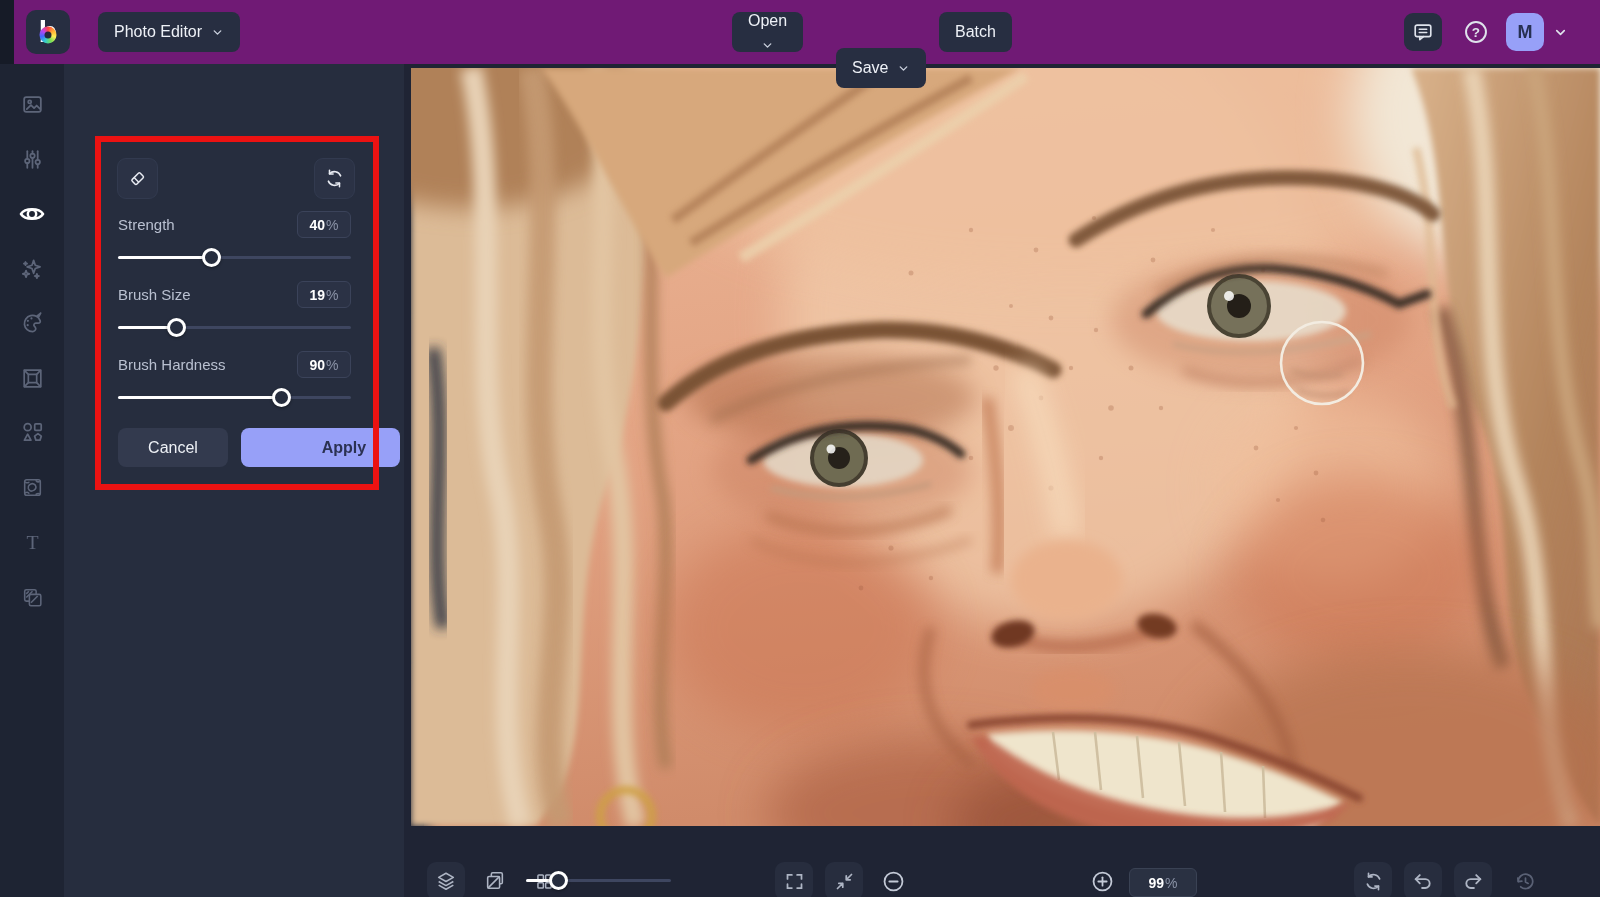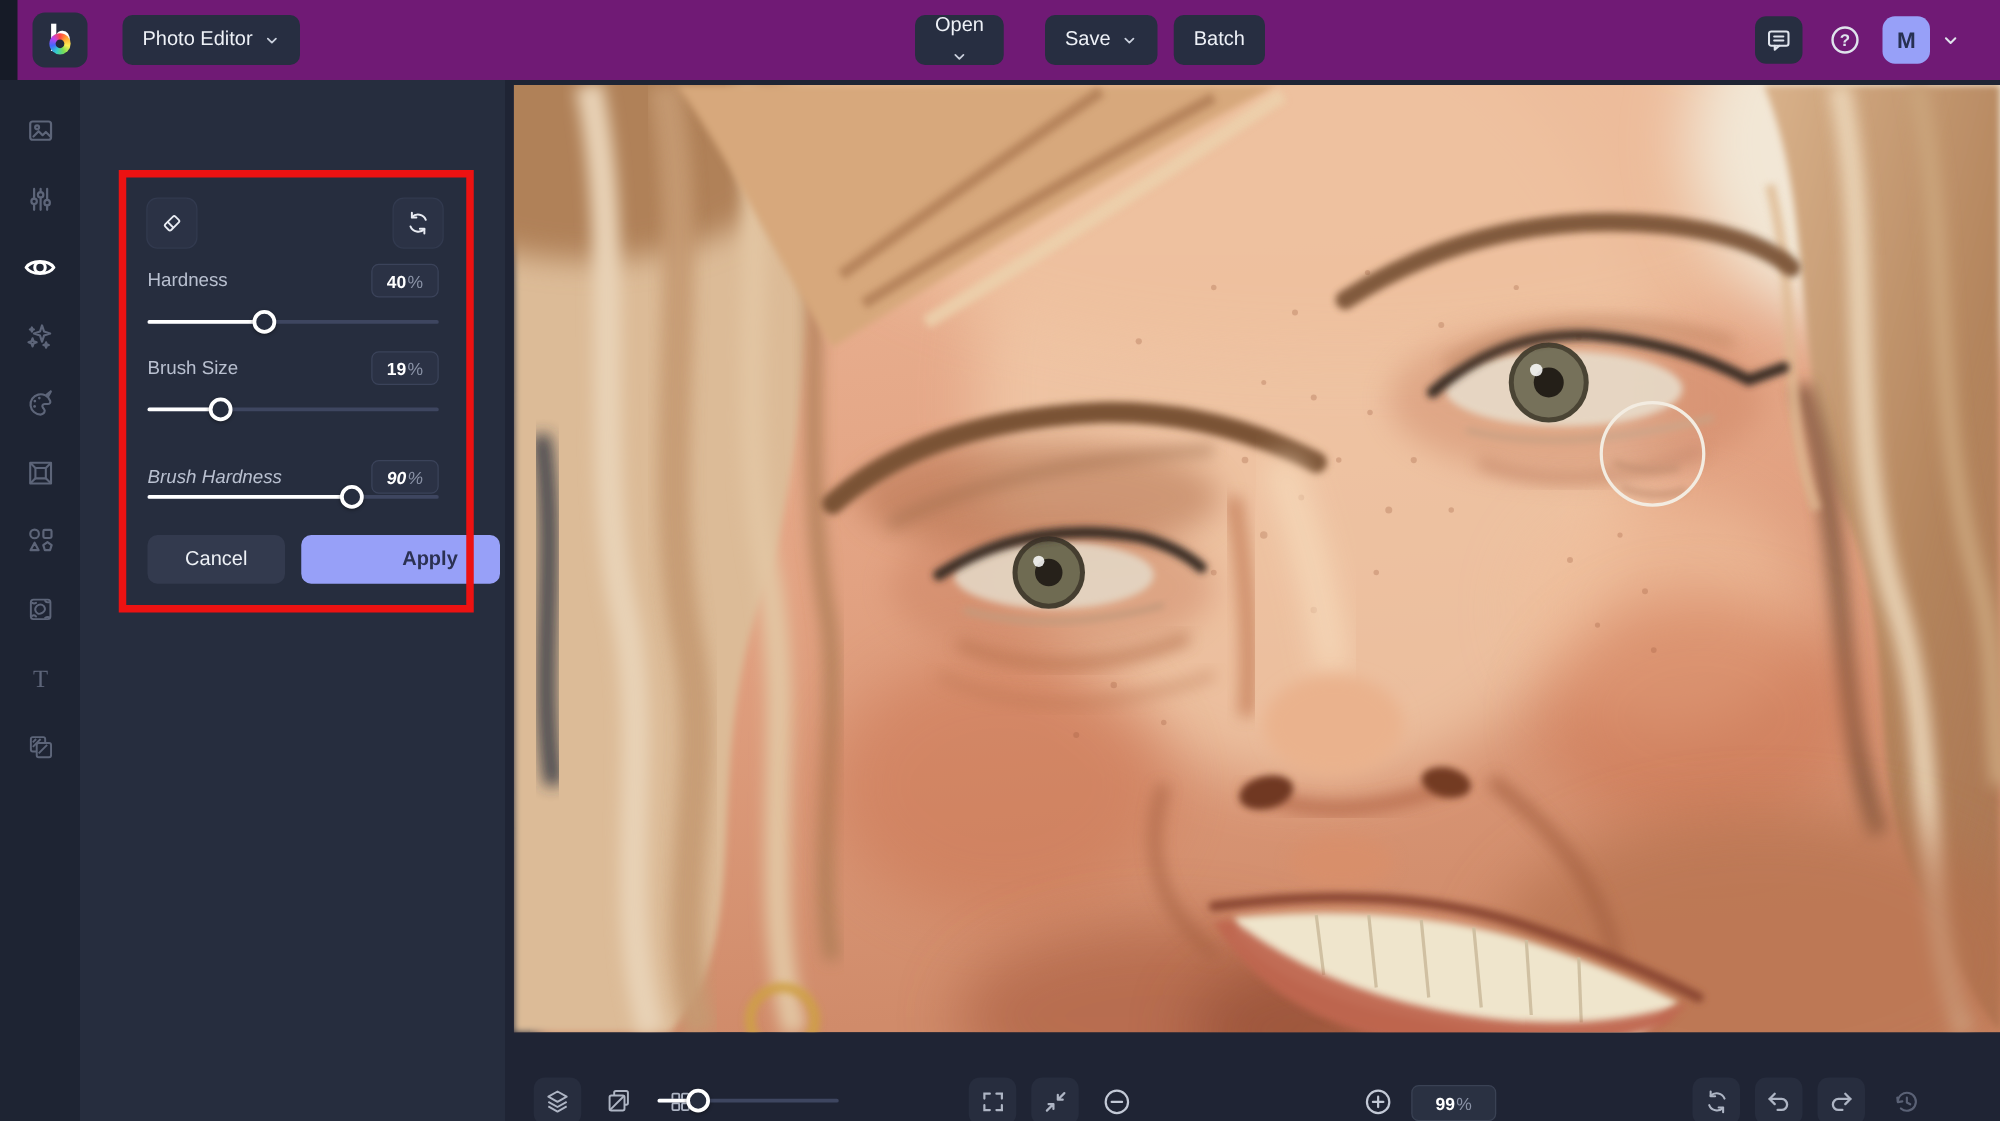--- a/index.html
+++ b/index.html
@@ -83,21 +83,21 @@
     <svg width="13" height="13" viewBox="0 0 24 24" fill="none" stroke="#c9cfdc" stroke-width="2.6" stroke-linecap="round" stroke-linejoin="round">
         <polyline points="6,9 12,15 18,9"></polyline>
       </svg>
   </div>
   <div class="tb-btn" style="left:718px;flex-direction:column;">
     <span>Open</span>
     <svg width="13" height="13" viewBox="0 0 24 24" fill="none" stroke="#c9cfdc" stroke-width="2.6" stroke-linecap="round" stroke-linejoin="round">
         <polyline points="6,9 12,15 18,9"></polyline>
       </svg>
   </div>
-  <div class="tb-btn" style="left:822px;">
+  <div class="tb-btn" style="left:822px;margin-top:36px;">
     <span>Save</span>
     <svg width="13" height="13" viewBox="0 0 24 24" fill="none" stroke="#c9cfdc" stroke-width="2.6" stroke-linecap="round" stroke-linejoin="round">
         <polyline points="6,9 12,15 18,9"></polyline>
       </svg>
   </div>
   <div class="tb-btn" style="left:925px;">
     <span>Batch</span>
   </div>
   <div class="icon-btn" style="left:1390px;background:#272e41;">
     <svg width="22" height="22" viewBox="0 0 24 24" fill="none" stroke="#dfe3ec" stroke-width="1.8" stroke-linecap="round" stroke-linejoin="round">
@@ -218,21 +218,21 @@
   <div class="tool-btn" style="left:250px;">
     <svg width="21" height="21" viewBox="0 0 24 24" fill="none" stroke="currentColor" stroke-width="1.8" stroke-linecap="round" stroke-linejoin="round">
       <path d="M19 9 A 7.6 7.6 0 0 0 6.3 6.6"></path>
         <polyline points="6.3,2.6 6.3,6.8 10.4,6.8"></polyline>
       <path d="M5 15 A 7.6 7.6 0 0 0 17.7 17.4"></path>
         <polyline points="17.7,21.4 17.7,17.2 13.6,17.2"></polyline>
     </svg>
   </div>
 
   <div class="slider-row" style="top:152px;">
-    <span class="slider-label">Hardness</span>
+    <span class="slider-label">Strength</span>
     <span class="badge">
         <span>40</span>
         <span class="unit">%</span>
       </span>
   </div>
   <div class="slider" style="top:184px;">
     <div class="track"></div>
       <div class="fill" style="width: 40%;"></div>
       <div class="thumb" style="left: calc(40% - 9px);"></div>
   </div>
@@ -243,21 +243,21 @@
         <span>19</span>
         <span class="unit">%</span>
       </span>
   </div>
   <div class="slider" style="top:254px;">
     <div class="track"></div>
       <div class="fill" style="width: 25%;"></div>
       <div class="thumb" style="left: calc(25% - 9px);"></div>
   </div>
 
-  <div class="slider-row" style="top:309px;font-style:italic;">
+  <div class="slider-row" style="top:292px;">
     <span class="slider-label">Brush Hardness</span>
     <span class="badge">
         <span>90</span>
         <span class="unit">%</span>
       </span>
   </div>
   <div class="slider" style="top:324px;">
     <div class="track"></div>
       <div class="fill" style="width: 70%;"></div>
       <div class="thumb" style="left: calc(70% - 9px);"></div>

